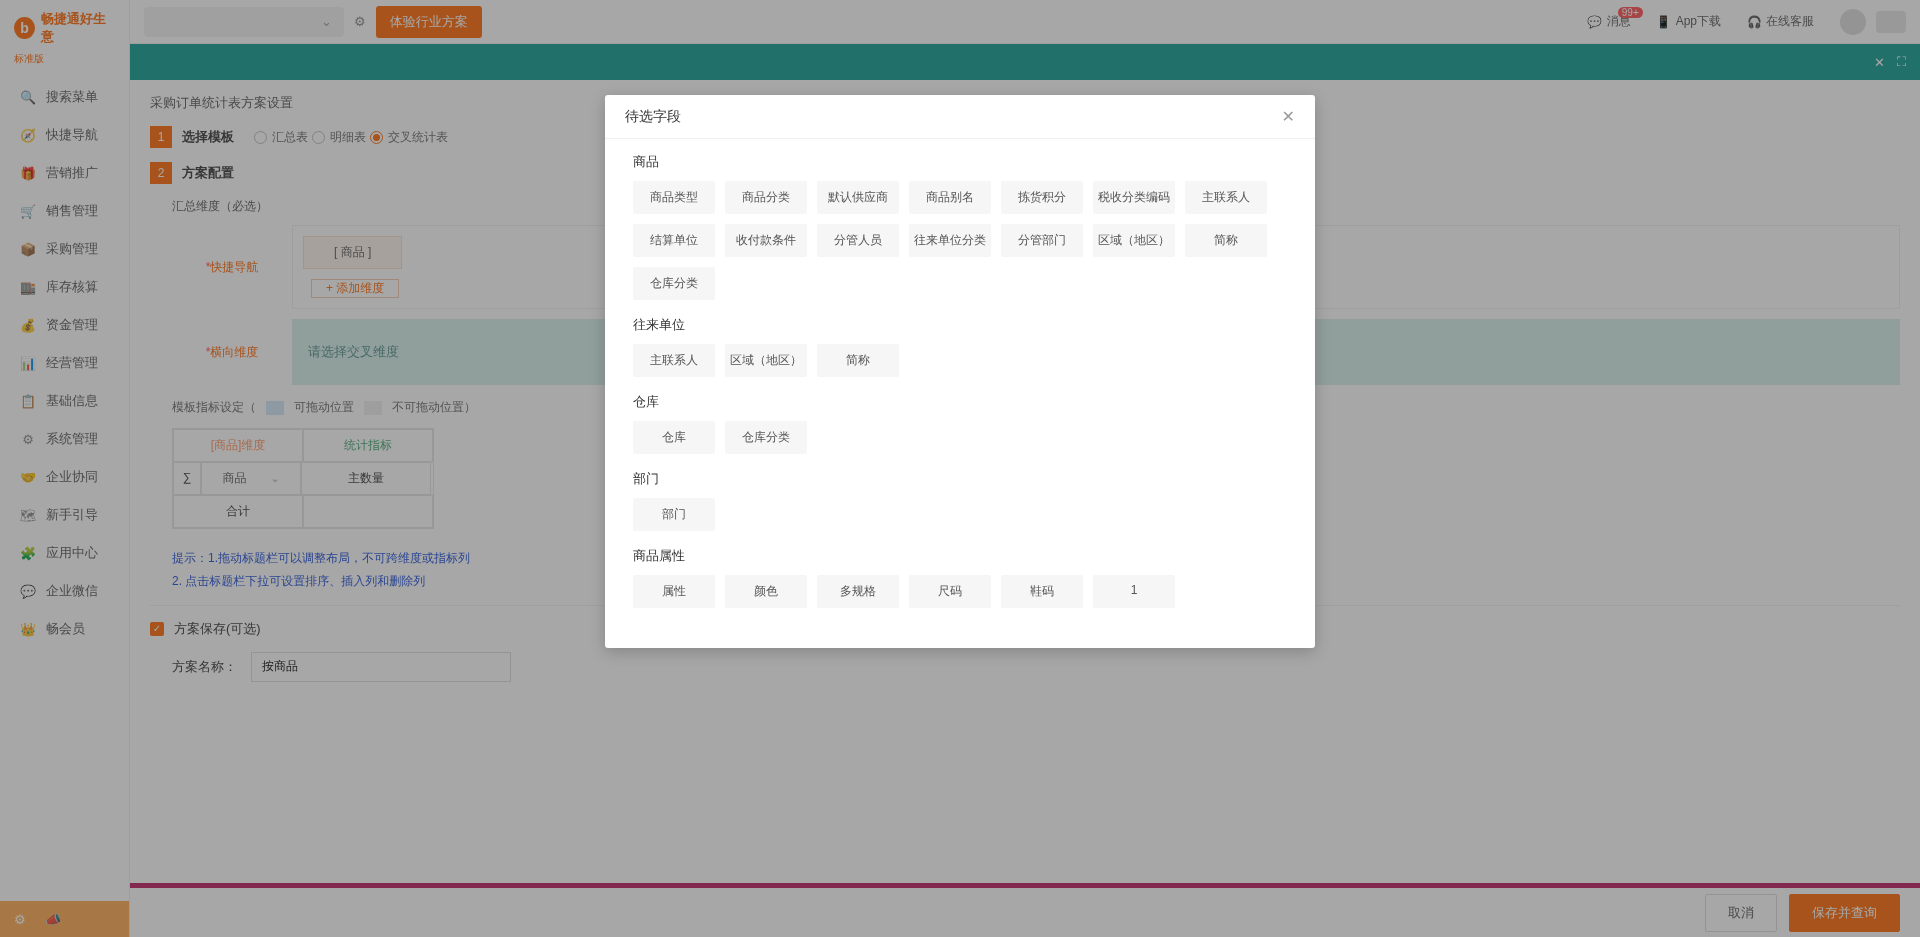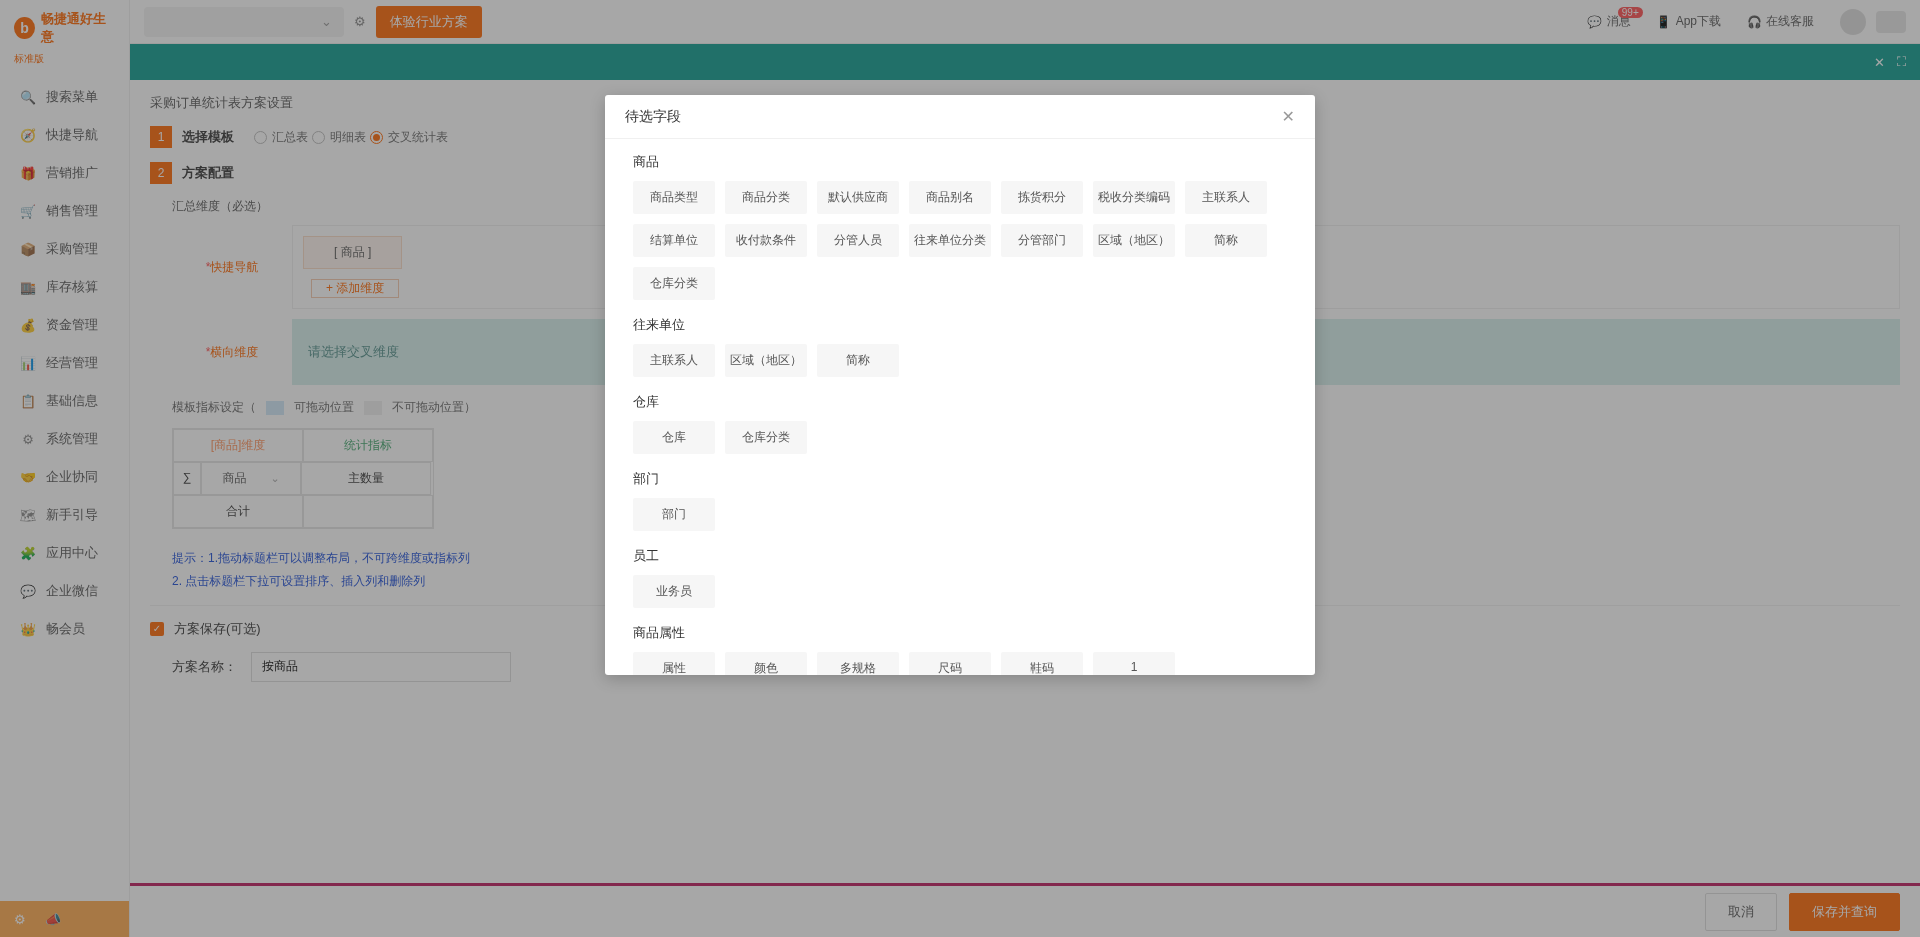--- a/index.html
+++ b/index.html
@@ -77,21 +77,21 @@
 .chev { color: #aaa; font-size: 11px; }
 
 .hints { margin: 18px 0 10px 22px; font-size: 12px; color: #1d4ed8; line-height: 1.9; }
 
 .save-row { display: flex; align-items: center; gap: 10px; padding: 14px 0; border-top: 1px solid #f0f0f0; margin-top: 12px; }
 .checkbox { width: 14px; height: 14px; background: #ff6600; border-radius: 2px; display: flex; align-items: center; justify-content: center; color: #fff; font-size: 10px; }
 .name-row { display: flex; align-items: center; gap: 14px; padding-bottom: 20px; margin-left: 22px; }
 .name-input { width: 260px; height: 30px; border: 1px solid #ddd; padding: 0 10px; font-size: 12px; }
 
 
-.footer { height: 54px; background: #fff; border-top: 3px solid #be185d; display: flex; align-items: center; justify-content: flex-end; padding: 0 20px; gap: 12px; }
+.footer { height: 54px; background: #fff; border-top: 5px solid #be185d; display: flex; align-items: center; justify-content: flex-end; padding: 0 20px; gap: 12px; }
 .btn { padding: 9px 22px; font-size: 13px; border-radius: 2px; cursor: pointer; }
 .btn-default { background: #fff; border: 1px solid #ddd; color: #555; }
 .btn-primary { background: #ff6600; color: #fff; border: 1px solid #ff6600; }
 
 
 .overlay { position: absolute; inset: 0; background: rgba(60,60,60,0.45); display: flex; align-items: flex-start; justify-content: center; padding-top: 95px; }
 .modal { width: 710px; background: #fff; border-radius: 3px; max-height: 580px; display: flex; flex-direction: column; box-shadow: 0 4px 16px rgba(0,0,0,0.2); }
 .modal-header { display: flex; align-items: center; justify-content: space-between; padding: 12px 20px; border-bottom: 1px solid #f0f0f0; }
 .modal-title { font-size: 14px; color: #333; }
 .modal-close { font-size: 16px; color: #999; cursor: pointer; }
@@ -363,26 +363,20 @@
               <div class="field-chip">仓库分类</div>
             </div>
           </div>
           <div class="field-group">
             <div class="fg-title">部门</div>
             <div class="fg-chips">
               <div class="field-chip">部门</div>
             </div>
           </div>
           <div class="field-group">
-            <div class="fg-title">员工</div>
-            <div class="fg-chips">
-              <div class="field-chip">业务员</div>
-            </div>
-          </div>
-          <div class="field-group">
             <div class="fg-title">商品属性</div>
             <div class="fg-chips">
               <div class="field-chip">属性</div>
               <div class="field-chip">颜色</div>
               <div class="field-chip">多规格</div>
               <div class="field-chip">尺码</div>
               <div class="field-chip">鞋码</div>
               <div class="field-chip">1</div>
             </div>
           </div>

